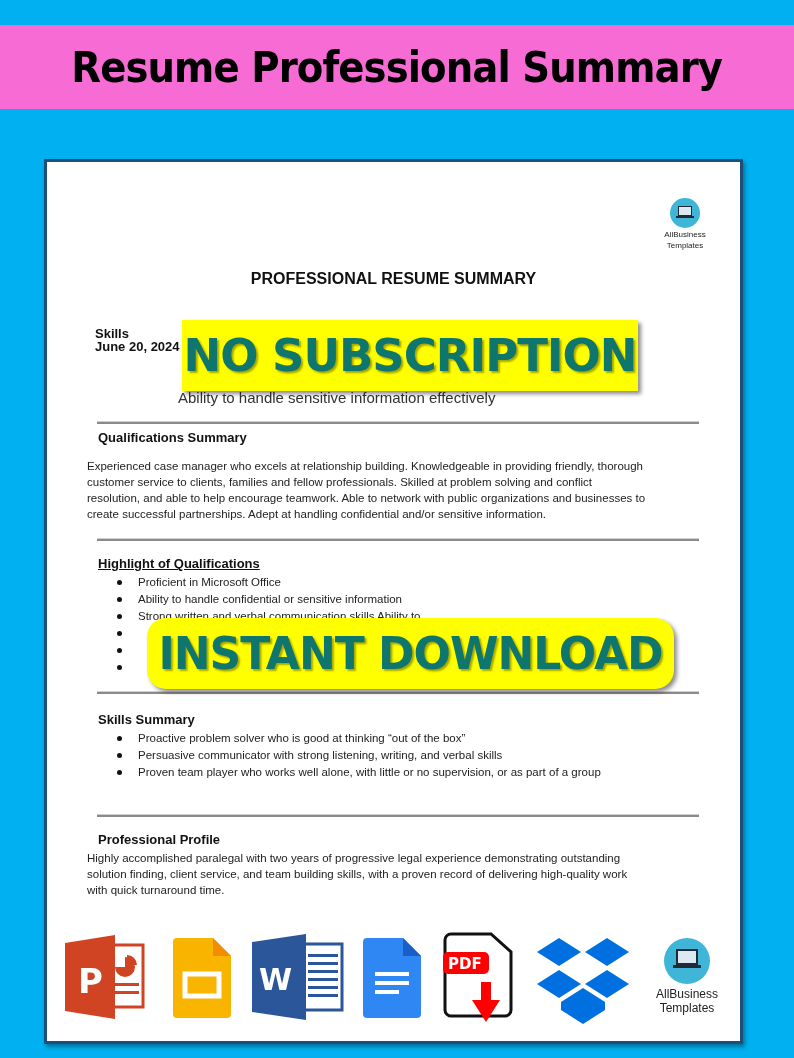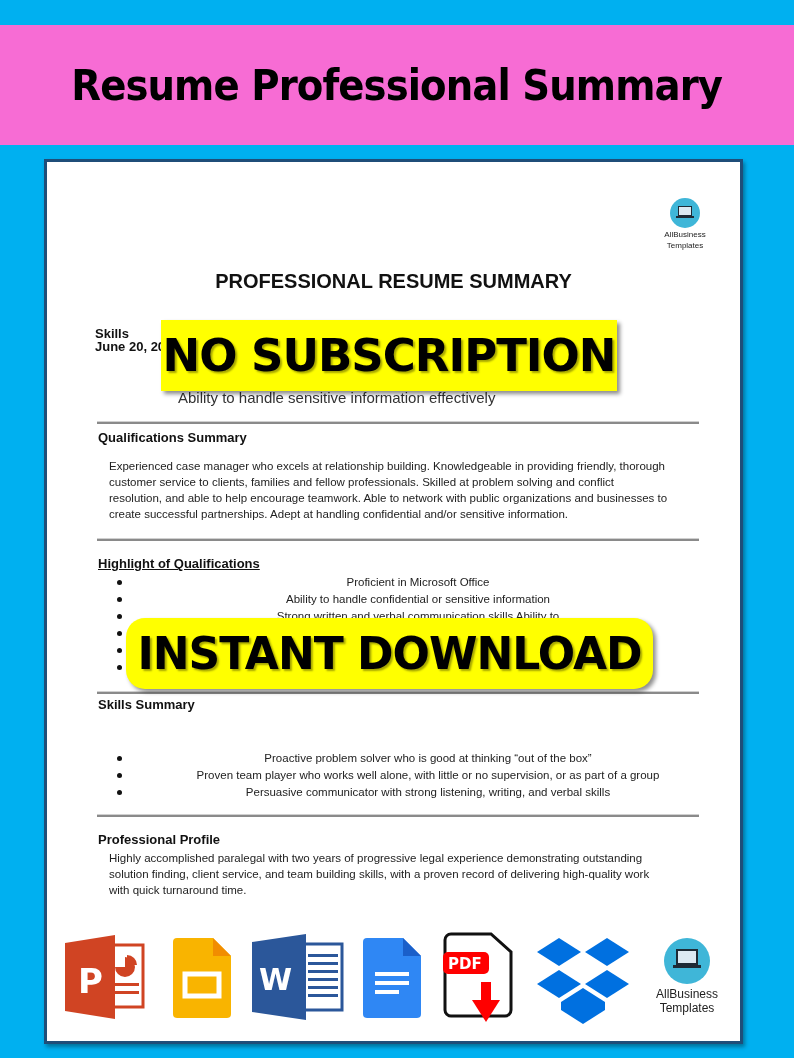--- a/index.html
+++ b/index.html
@@ -2,21 +2,21 @@
 <html><head>
 <meta charset="utf-8">
 <style>
   html, body { margin:0; padding:0; }
   body {
     width:794px; height:1058px; position:relative; overflow:hidden;
     background:#00b0f0;
     font-family:"Liberation Sans", sans-serif;
   }
   .banner {
-    position:absolute; left:0; top:25px; width:794px; height:120px;
+    position:absolute; left:0; top:25px; width:794px; height:84px;
     background:#f76cd4;
     display:flex; align-items:center; justify-content:center;
   }
   .banner h1 {
     margin:0; font-family:"DejaVu Sans", sans-serif; font-weight:bold;
     font-size:42px; color:#000; letter-spacing:-1px;
     transform:scaleX(0.92);
   }
   .doc {
     position:absolute; left:44px; top:159px; width:693px; height:879px;
@@ -33,44 +33,44 @@
   .logo-circle .screen {
     position:absolute; left:8px; top:8px; width:14px; height:10px;
     background:#dce9f2; border:1.5px solid #1e2a35; box-sizing:border-box;
   }
   .logo-circle .base {
     position:absolute; left:6px; top:18px; width:18px; height:2px; background:#1e2a35;
   }
   .logo-small .lt { font-size:8px; line-height:9px; color:#222; margin-top:2px; }
   .doc-title {
     left:0; width:693px; top:108px; text-align:center;
-    font-size:20px; font-weight:bold; color:#111;
+    font-size:16px; font-weight:bold; color:#111;
   }
   .date { left:48px; top:141px; font-size:13px; font-weight:bold; color:#111;margin-top:36px; }
   .skills-lbl { left:48px; top:164px; font-size:13px; font-weight:bold; color:#111; }
   .skill-line { left:131px; top:227px; font-size:15px; color:#333; }
   .rule {
     left:50px; width:602px; height:2px; background:#8a8a8a;
     border-top:1px solid #d0d0d0;
   }
   .sec-h { left:51px; font-size:13px; font-weight:bold; color:#111; }
   .sec-h.u { text-decoration:underline; }
-  .para { left:62px; width:600px; font-size:11.5px; line-height:16px; color:#222; }
+  .para { left:40px; width:600px; font-size:11.5px; line-height:16px; color:#222; }
   ul.blist { margin:0; padding:0; list-style:none; }
-  ul.blist li { position:relative; padding-left:40px; font-size:11.5px; line-height:17px; color:#222; white-space:nowrap;text-align:center; }
+  ul.blist li { position:relative; padding-left:40px; font-size:11.5px; line-height:17px; color:#222; white-space:nowrap; }
   ul.blist li::before {
     content:""; position:absolute; left:19px; top:6px; width:5px; height:5px; border-radius:50%; background:#111;
   }
   .overlay {
-    position:absolute; background:#ffff00; color:#000000;
+    position:absolute; background:#ffff00; color:#0f766e;
     font-family:"DejaVu Sans", sans-serif; font-weight:bold;
     display:flex; align-items:center; justify-content:center;
     box-shadow:3px 3px 4px rgba(0,0,0,0.45);
     text-shadow:2px 2px 2px rgba(0,0,0,0.35);
-    white-space:nowrap; overflow:hidden;
+    white-space:nowrap; overflow:hidden;margin-left:21px;
   }
   .ov1 { left:114px; top:158px; width:456px; height:71px; font-size:45px; letter-spacing:-1px; }
   .ov2 { left:79px; top:456px; width:527px; height:71px; font-size:44px; letter-spacing:-1px;border-radius:19px; }
   .icons { left:0; top:768px; width:693px; height:100px; }
   .ico { position:absolute; }
 </style>
 </head>
 <body>
 
 <div class="banner">
@@ -112,26 +112,26 @@
       <li>Ability to handle confidential or sensitive information</li>
       <li>Strong written and verbal communication skills Ability to</li>
       <li>&nbsp;</li>
       <li>&nbsp;</li>
       <li>&nbsp;</li>
     </ul>
   </div>
 
   <div class="abs rule" style="top:529px"></div>
 
-  <div class="abs sec-h" style="top:535px">Skills Summary</div>
-  <div class="abs" style="left:51px; top:568px; width:620px;margin-top:20px;">
+  <div class="abs sec-h" style="top:550px">Skills Summary</div>
+  <div class="abs" style="left:51px; top:568px; width:620px;">
     <ul class="blist">
       <li>Proactive problem solver who is good at thinking “out of the box”</li>
+      <li>Persuasive communicator with strong listening, writing, and verbal skills</li>
       <li>Proven team player who works well alone, with little or no supervision, or as part of a group</li>
-      <li>Persuasive communicator with strong listening, writing, and verbal skills</li>
     </ul>
   </div>
 
   <div class="abs rule" style="top:652px"></div>
 
   <div class="abs sec-h" style="top:670px">Professional Profile</div>
   <div class="abs para" style="top:688px">
     <div>Highly accomplished paralegal with two years of progressive legal experience demonstrating outstanding</div>
     <div>solution finding, client service, and team building skills, with a proven record of delivering high-quality work</div>
     <div>with quick turnaround time.</div>

